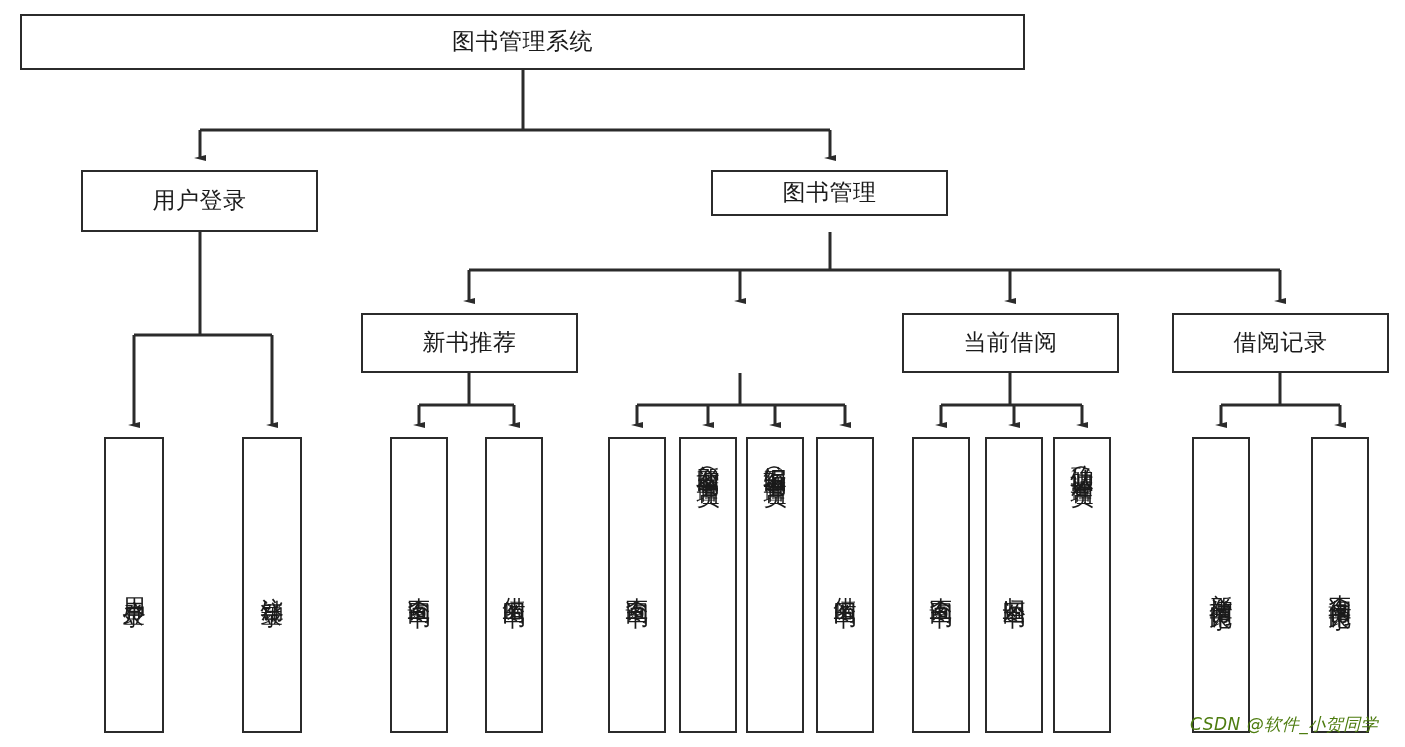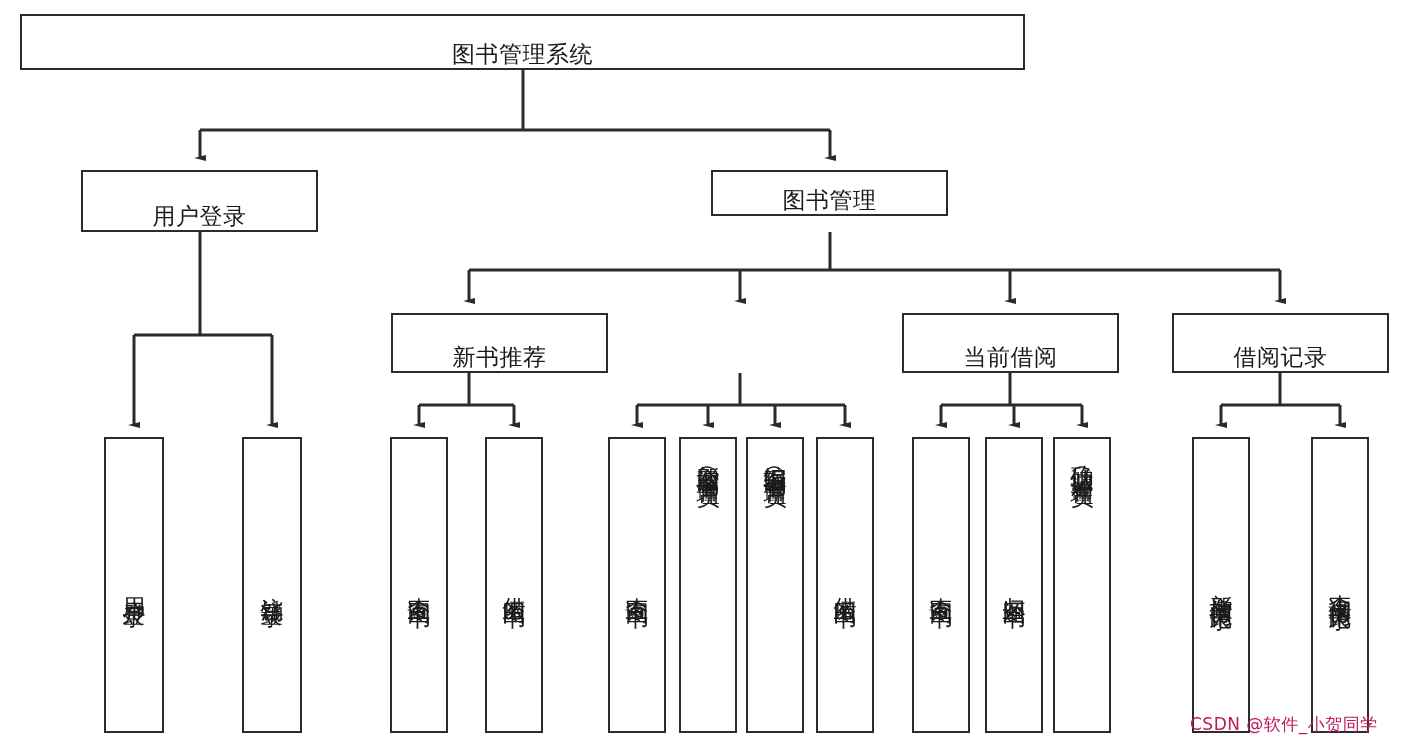--- a/index.html
+++ b/index.html
@@ -23,21 +23,21 @@
     top: 0;
     width: 1405px;
     height: 747px;
   }
   .node {
     position: absolute;
     box-sizing: border-box;
     background: #ffffff;
     border: 2px solid #2b2b2b;
     display: flex;
-    align-items: flex-end;
+    align-items: center;
     justify-content: center;
     color: #1a1a1a;
   }
   .node-label {
     display: block;
     text-align: center;
     line-height: 1.12;
     letter-spacing: 0.5px;
   }
   .node.horizontal .node-label {
@@ -58,23 +58,24 @@
   }
   .node.vertical.center-text {
     align-items: center;
     padding-top: 0;
   }
   .watermark {
     position: absolute;
     left: 1190px;
     top: 713px;
     font-size: 17px;
-    color: #be185d;
+    color: #4d7c0f;
     white-space: nowrap;
     letter-spacing: 0.5px;
+    font-style: italic;
   }
 </style>
 </head>
 <body>
 
 <div id="canvas">
 
   <svg id="diagram-svg" viewBox="0 0 1405 747" xmlns="http://www.w3.org/2000/svg">
     <defs>
       <marker id="arrow" markerWidth="10" markerHeight="12" refX="3" refY="6" orient="auto" markerUnits="userSpaceOnUse">
@@ -129,21 +130,21 @@
     <span class="node-label">图书管理系统</span>
   </div>
 
   <div class="node horizontal" style="left:81px; top:170px; width:237px; height:62px;">
     <span class="node-label">用户登录</span>
   </div>
   <div class="node horizontal" style="left:711px; top:170px; width:237px; height:46px;">
     <span class="node-label">图书管理</span>
   </div>
 
-  <div class="node horizontal" style="left:361px; top:313px; width:217px; height:60px;margin-left:30px;">
+  <div class="node horizontal" style="left:361px; top:313px; width:217px; height:60px;">
     <span class="node-label">新书推荐</span>
   </div>
   <div class="node horizontal" style="left:902px; top:313px; width:217px; height:60px;">
     <span class="node-label">当前借阅</span>
   </div>
   <div class="node horizontal" style="left:1172px; top:313px; width:217px; height:60px;">
     <span class="node-label">借阅记录</span>
   </div>
 
   <div class="node vertical center-text" style="left:104px; top:437px; width:60px; height:296px;">

